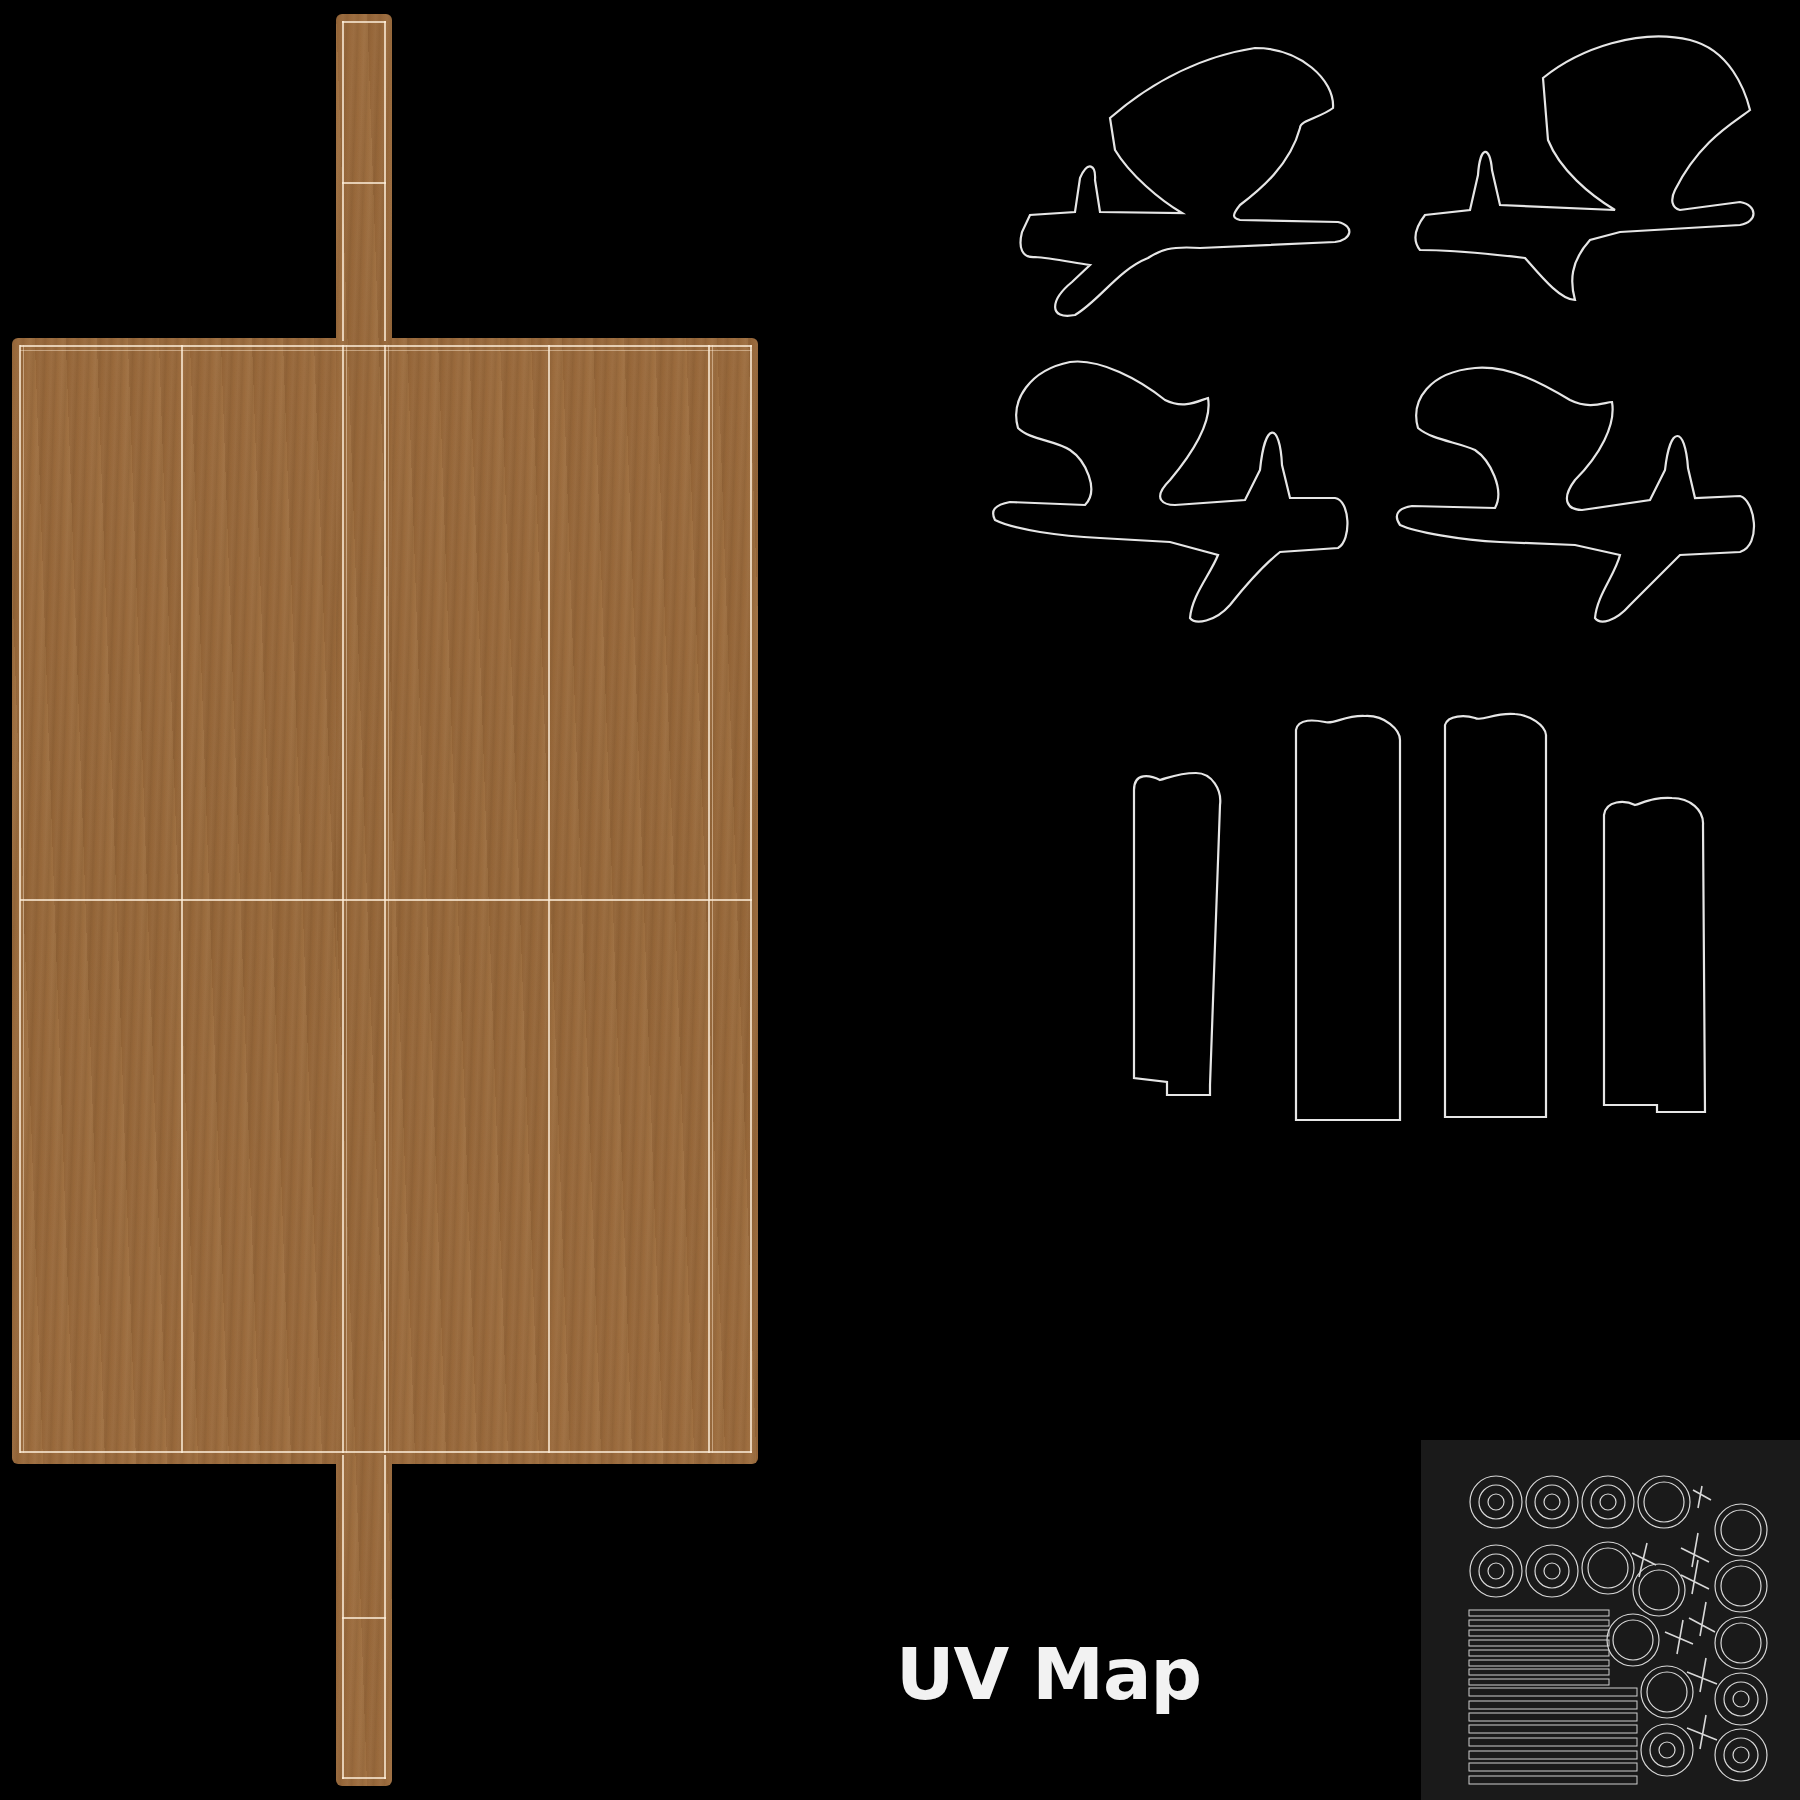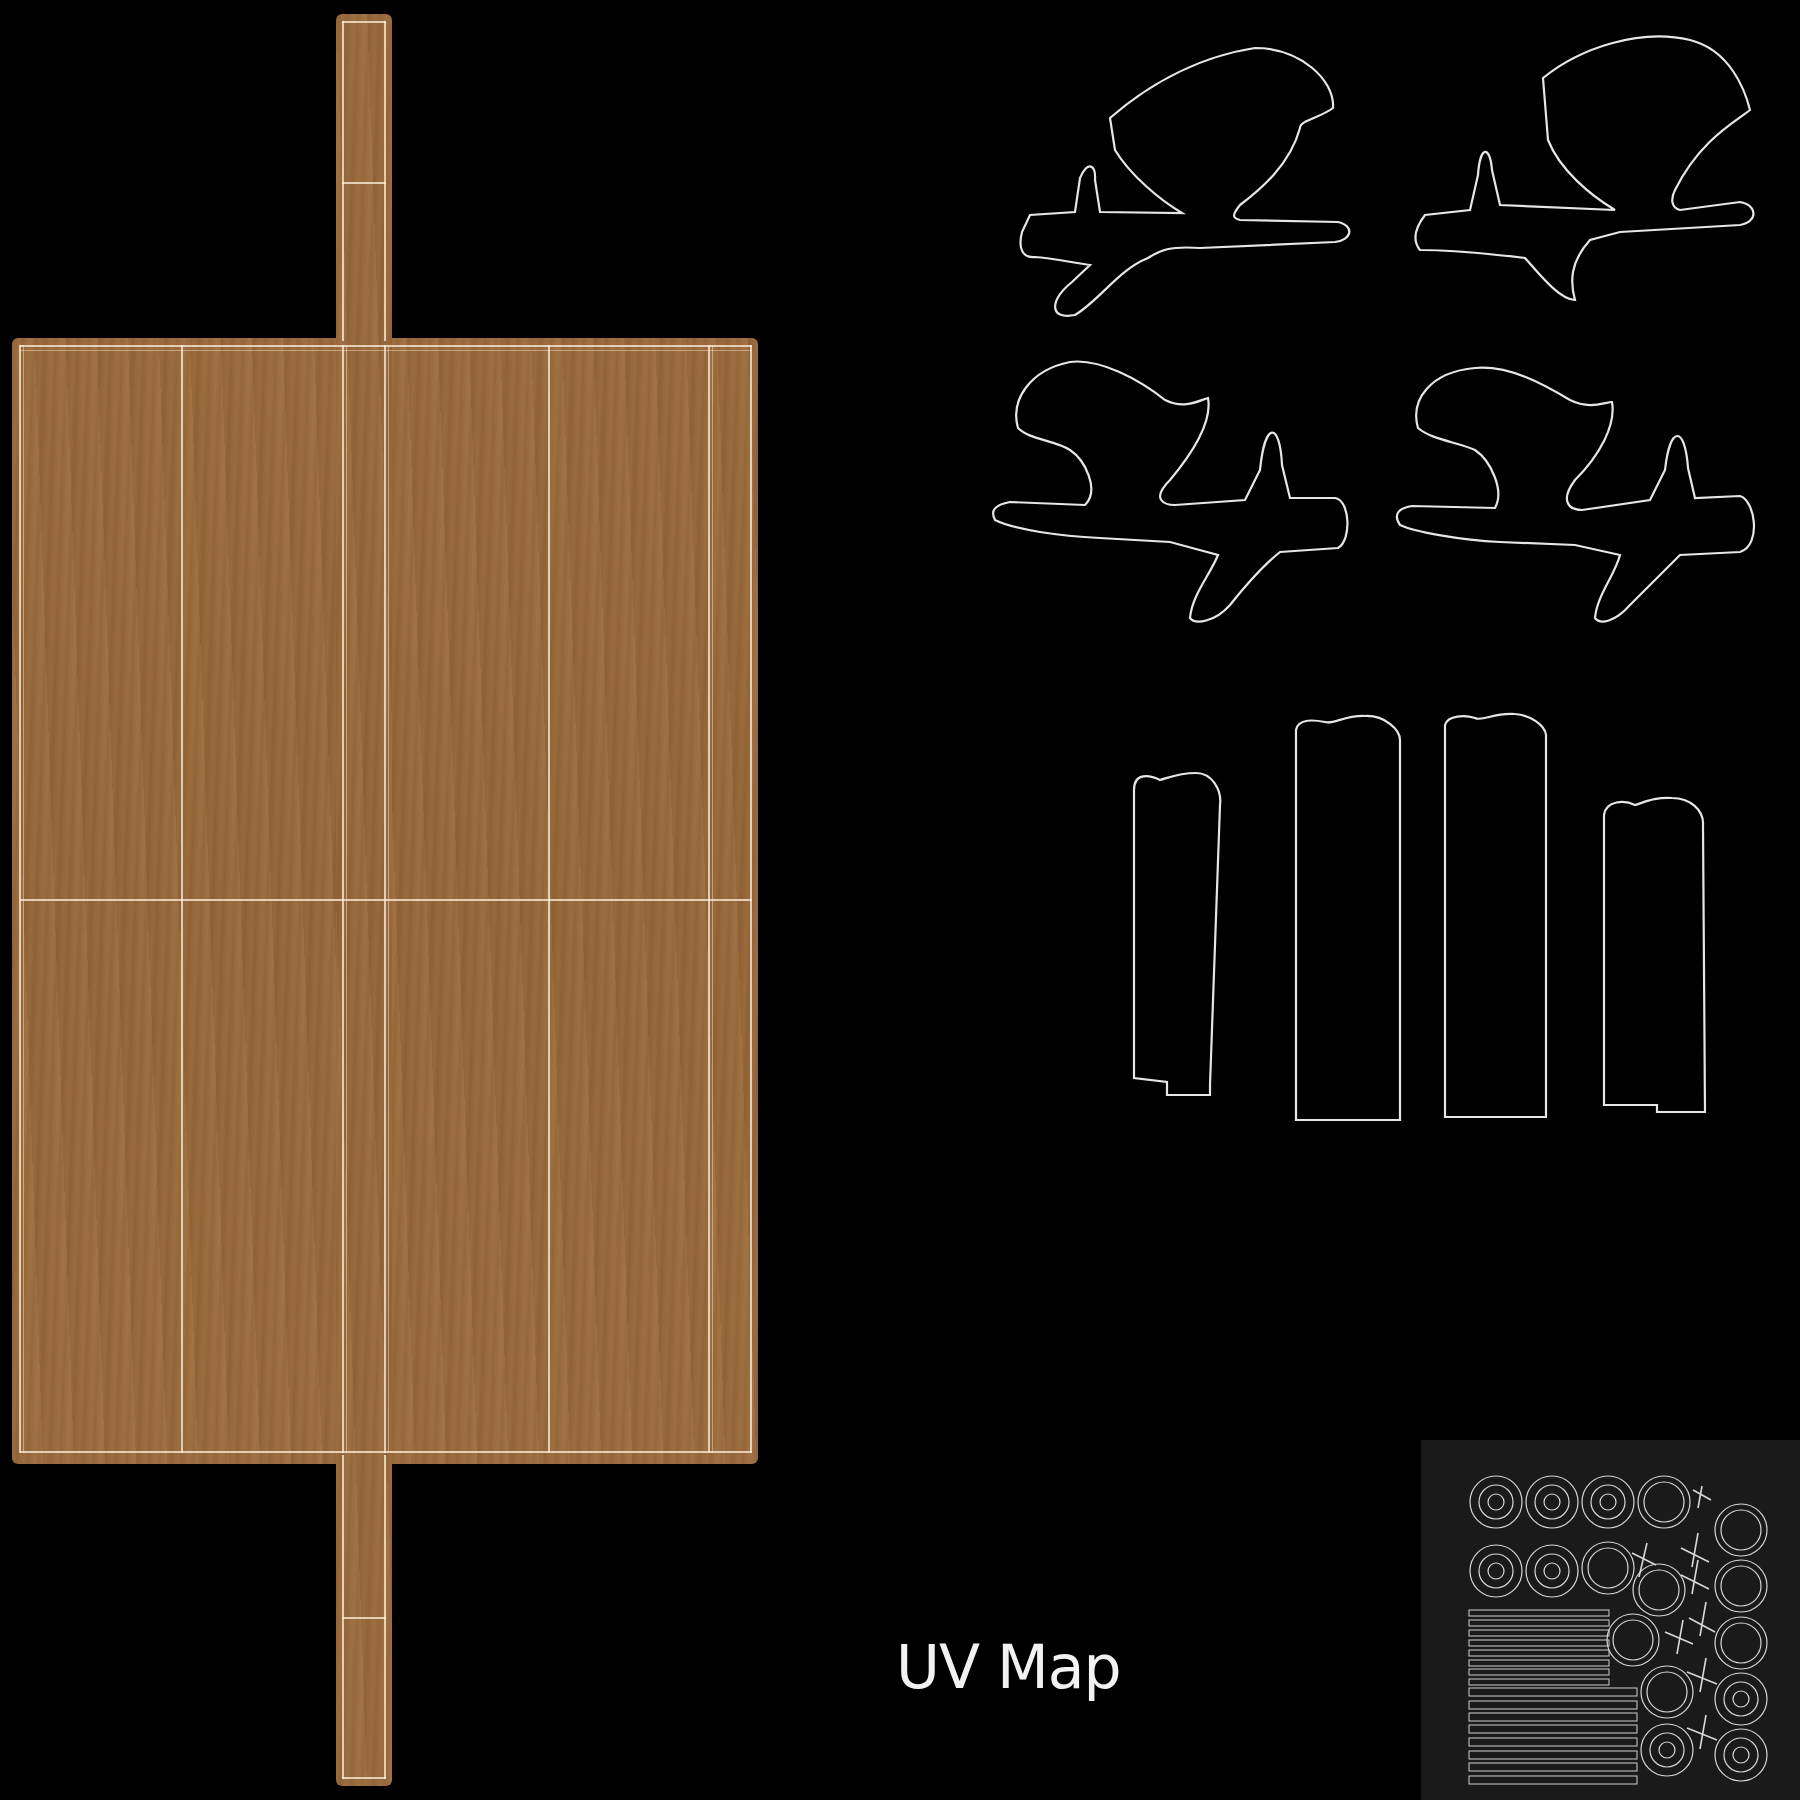--- a/index.html
+++ b/index.html
@@ -19,21 +19,21 @@
   .seam-soft { position: absolute; background: rgba(255,235,210,0.45); }
 
   
   svg { position: absolute; overflow: visible; }
   .wire { fill: none; stroke: #e6e6e6; stroke-width: 2.2; }
 
   .inset { position: absolute; left: 1421px; top: 1440px; width: 379px; height: 360px; background: #1a1a1a; }
 
   .title {
     position: absolute; left: 896px; top: 1632px;
-    color: #f2f2f2; font-weight: normal; font-size: 60px; letter-spacing: -1px;
+    color: #f2f2f2; font-weight: bold; font-size: 72px; letter-spacing: -1px;
     font-family: "DejaVu Sans", sans-serif;
     text-align: right;
   }
 </style>
 </head>
 <body>
 
 <div class="canvas">
 
   <div class="wood" style="left:12px; top:338px; width:746px; height:1126px;"></div>

